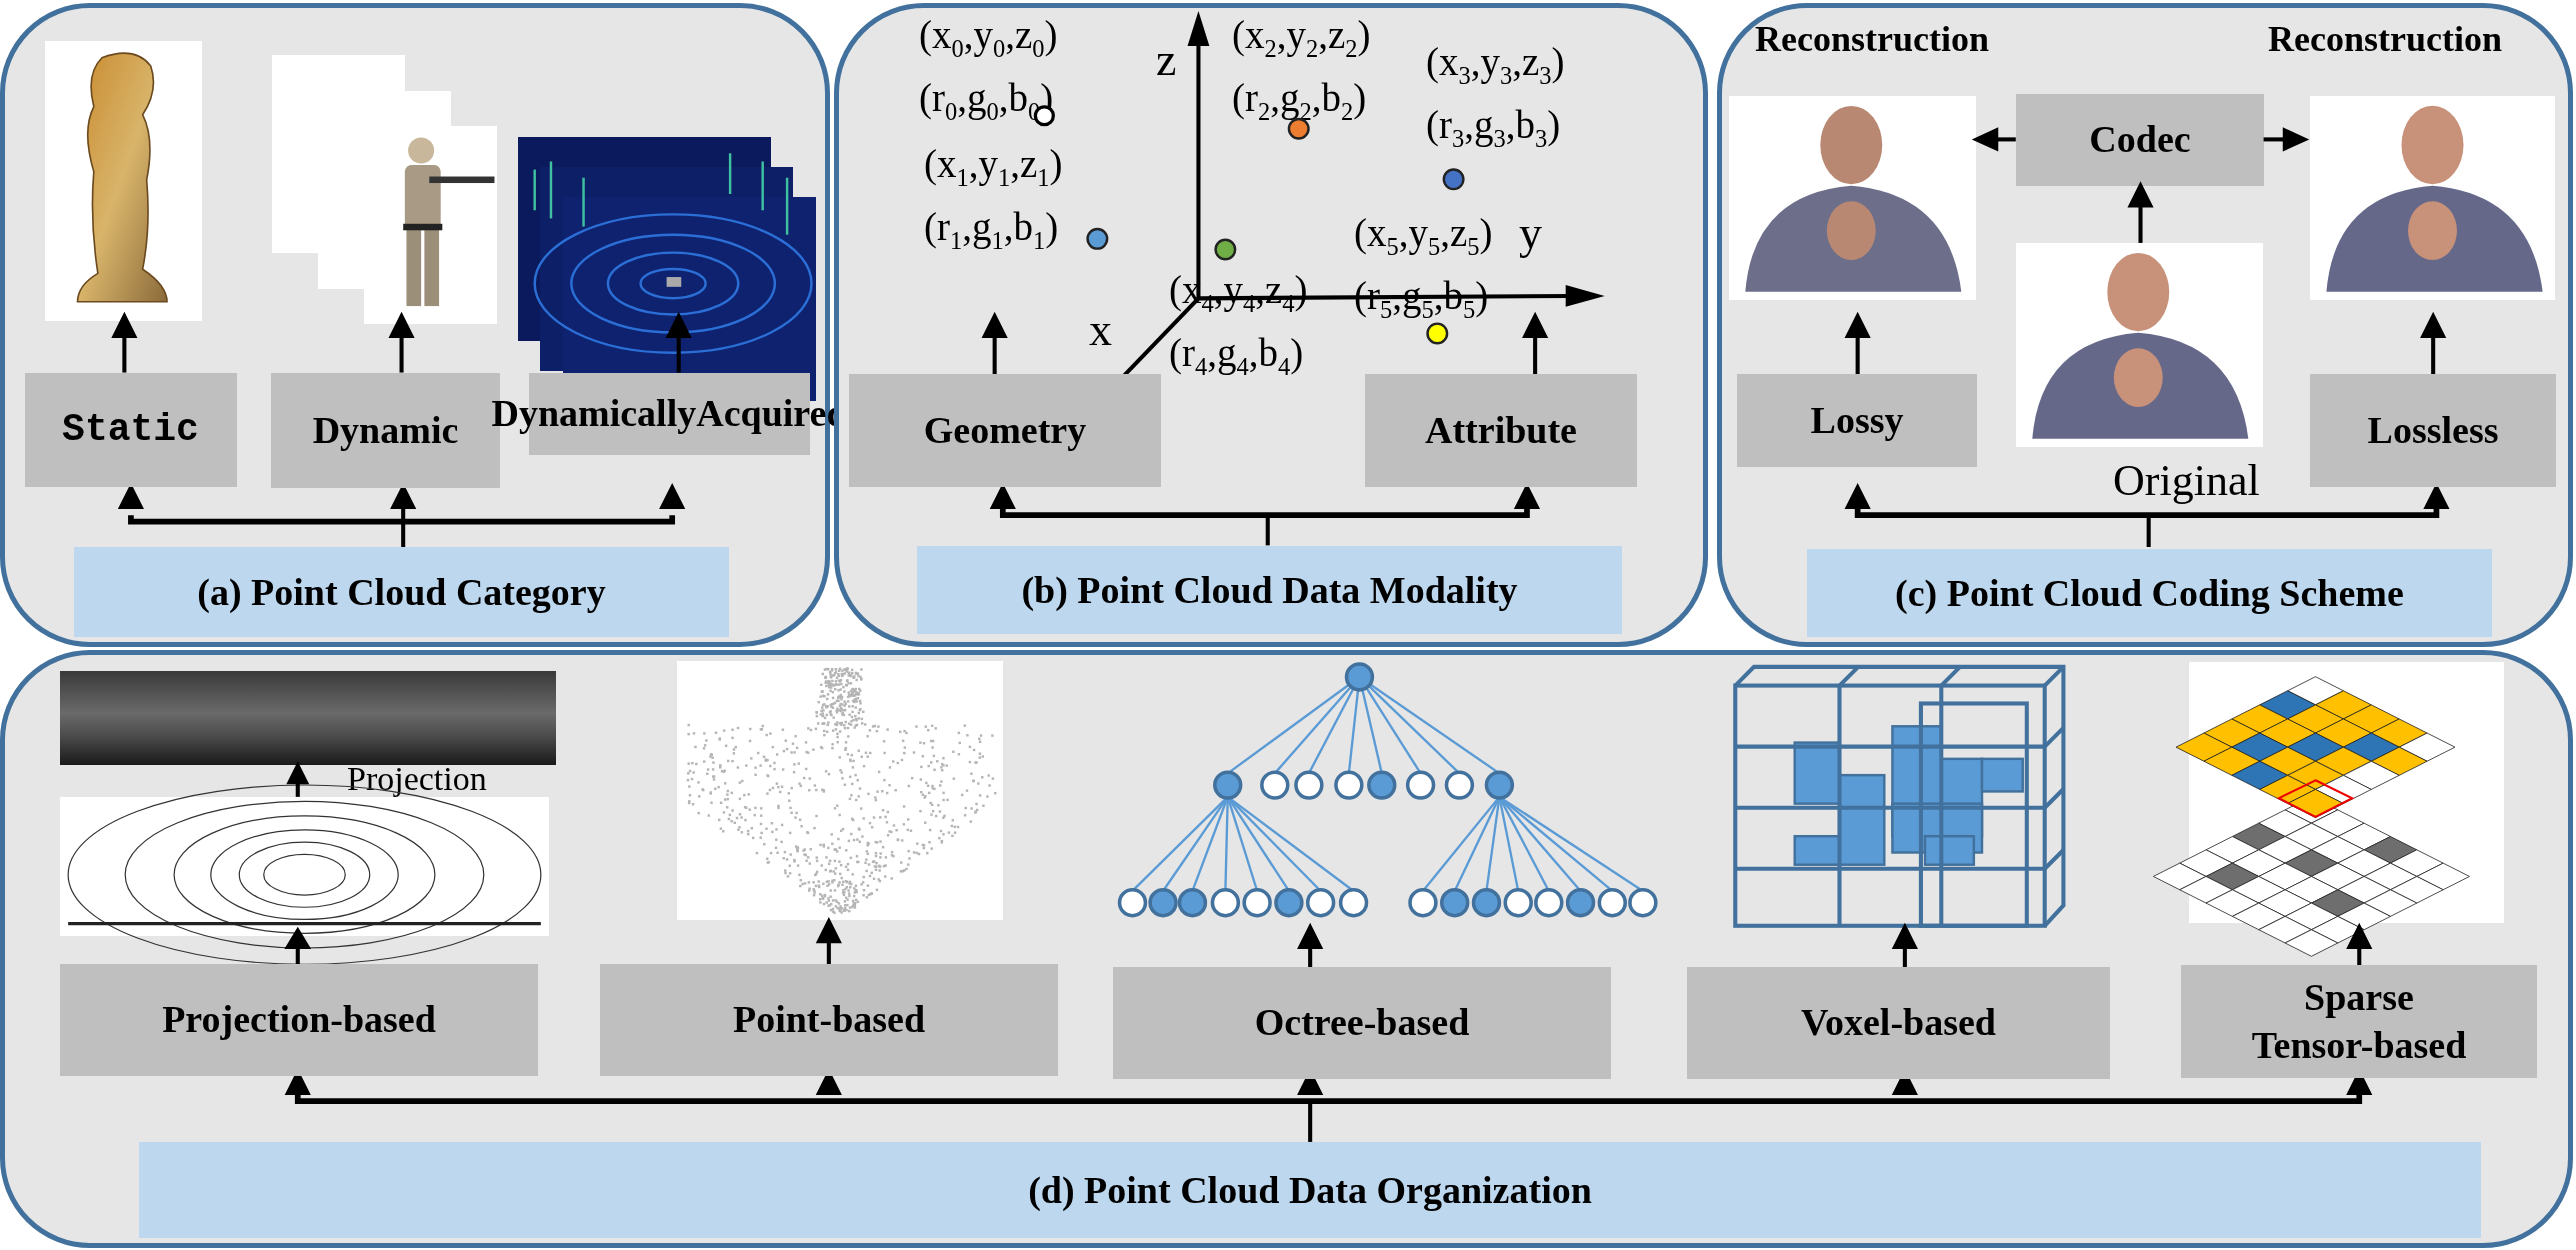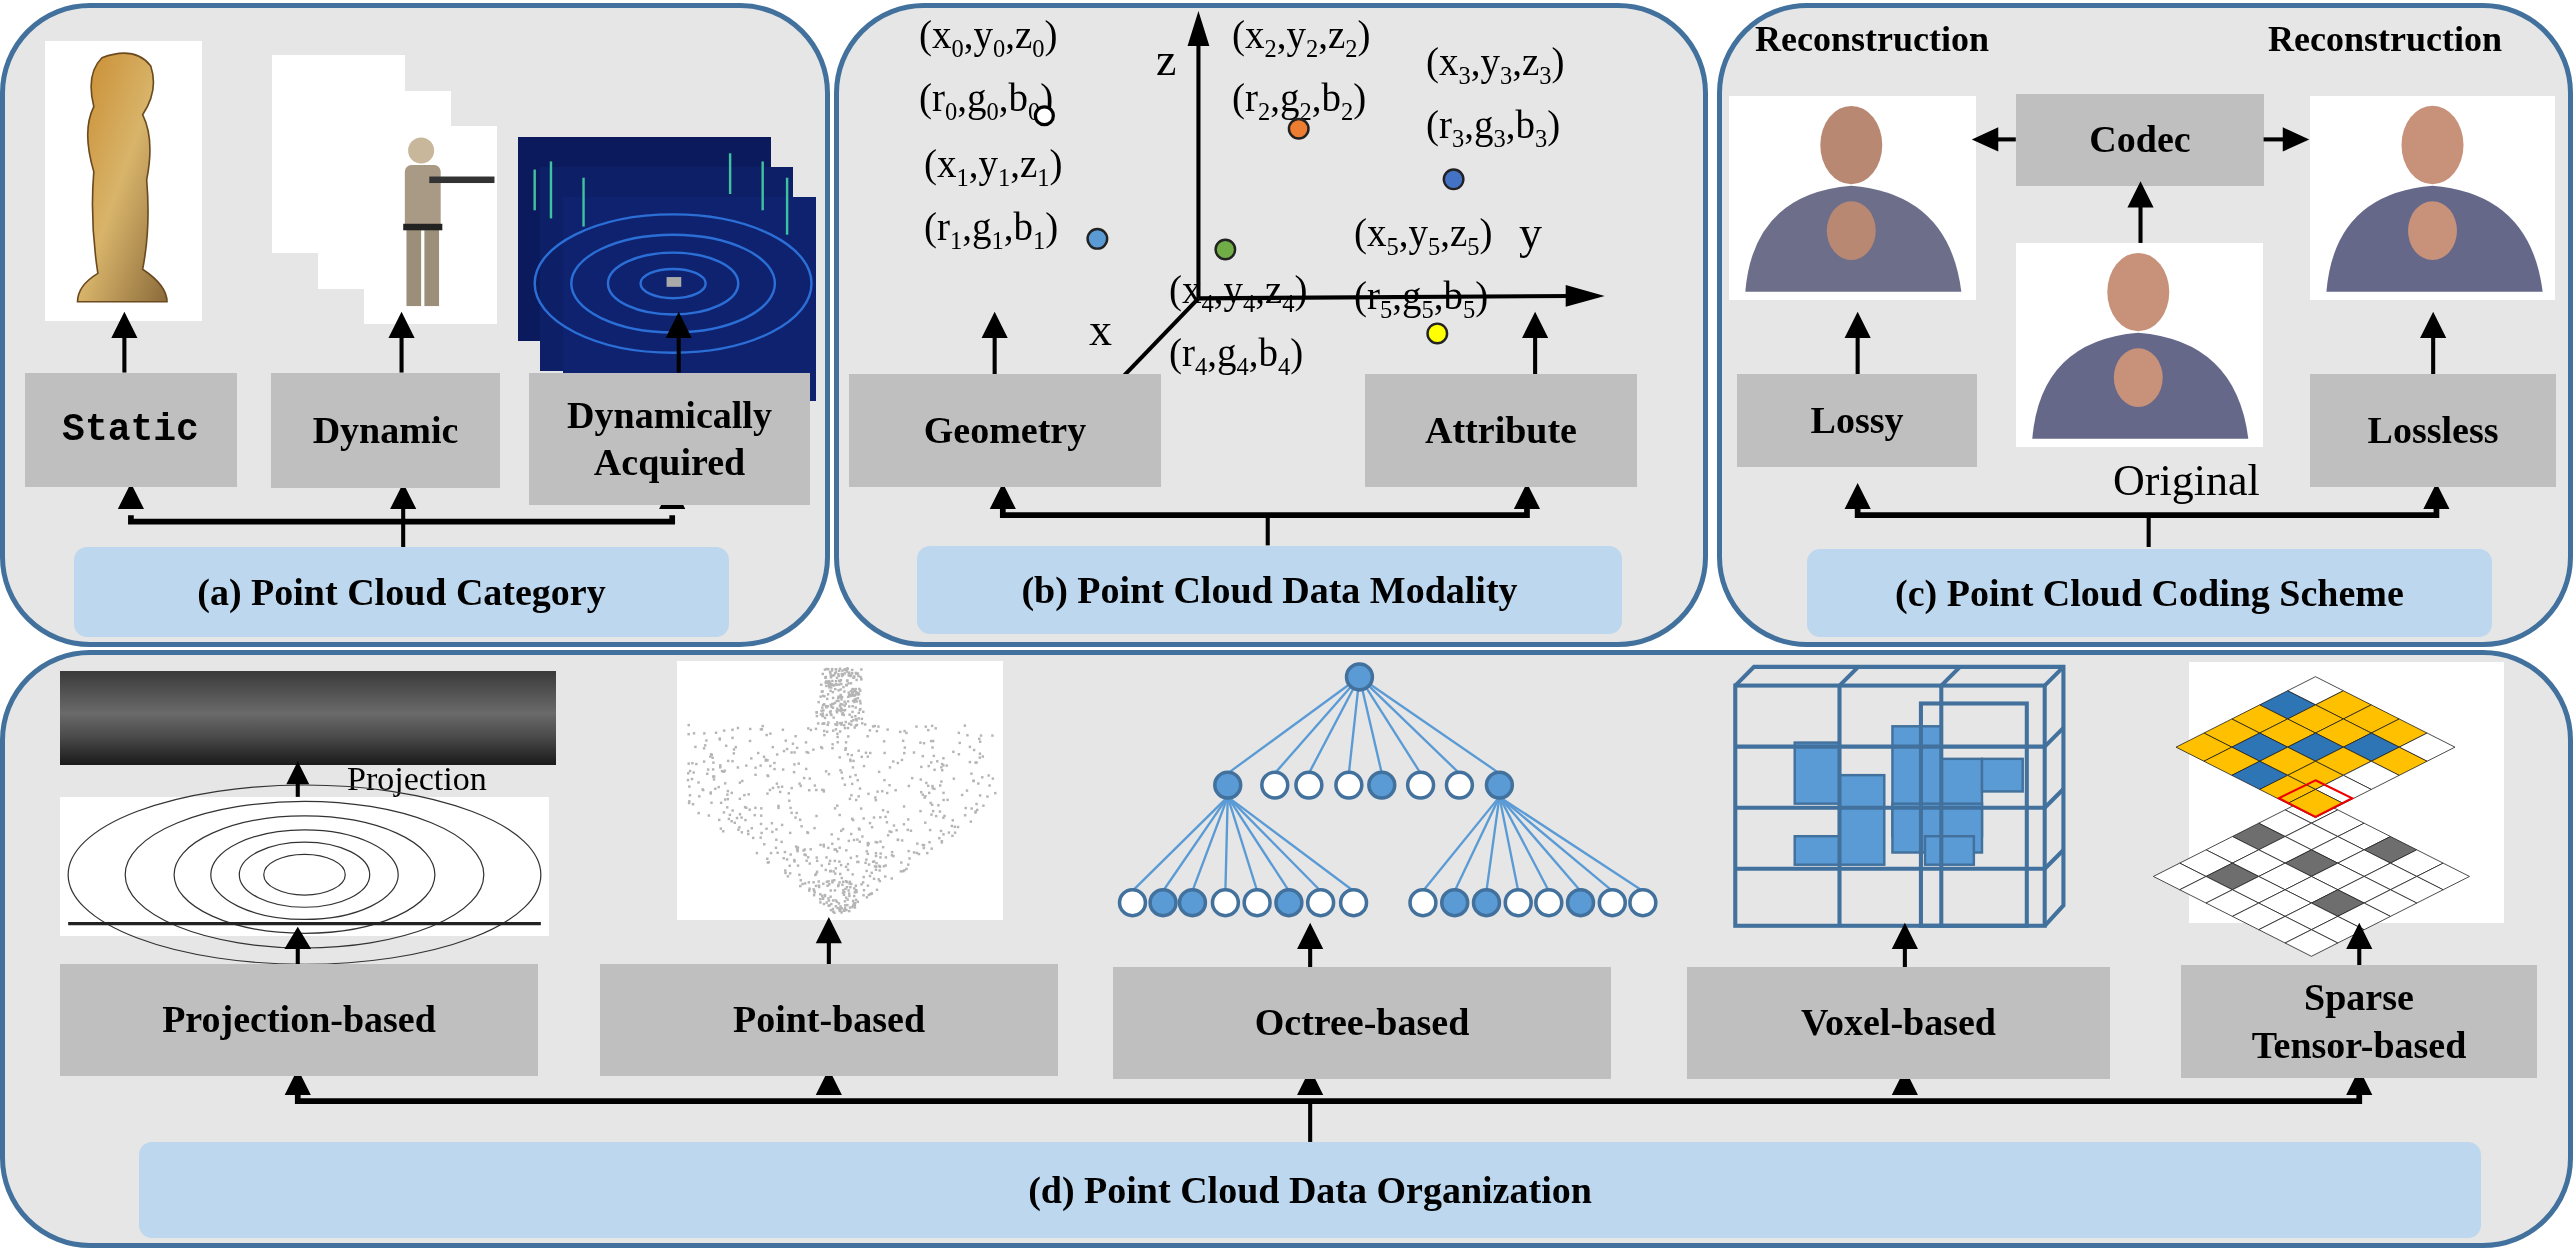--- a/index.html
+++ b/index.html
@@ -4,21 +4,21 @@
 <style>
   html, body { margin:0; padding:0; background:#ffffff; }
   body { width:2576px; height:1250px; position:relative; overflow:hidden;
          font-family:"Liberation Serif", "DejaVu Serif", serif; }
   .panel { position:absolute; background:#e6e6e6; border:5.7px solid #41719c;
            box-sizing:border-box; border-radius:90px; }
   .box { position:absolute; background:#bfbfbf; display:flex; align-items:center;
          justify-content:center; text-align:center; font-weight:bold; color:#000;
          font-size:38px; line-height:1.25; box-sizing:border-box; }
   .label { position:absolute; background:#bdd7ee; display:flex; align-items:center;
-           justify-content:center; font-weight:bold; font-size:38px; color:#000;border-radius:13px; }
+           justify-content:center; font-weight:bold; font-size:38px; color:#000; }
   .txt { position:absolute; color:#000; white-space:nowrap; }
   .coord { font-size:39px; line-height:49px; }
   .coord sub { font-size:24.5px; }
   .img-white { position:absolute; background:#ffffff; }
   svg { position:absolute; overflow:visible; }
 </style>
 </head>
 <body>
 
 <div class="panel" style="left:0px; top:3.3px; width:830px; height:644px;"></div>
@@ -87,21 +87,21 @@
     <polygon points="812,622 836,622 824,598"></polygon>
   </g>
 </svg>
 
 <div class="box" style="left:24.5px; top:373px; width:212px; height:114px;font-family:Liberation Mono, monospace;">
   <span>Static</span>
 </div>
 <div class="box" style="left:271px; top:373px; width:229px; height:115px;">
   <span>Dynamic</span>
 </div>
-<div class="box" style="left:529px; top:373px; width:281px; height:132px; flex-direction:column;">
+<div class="box" style="left:529px; top:373px; width:281px; height:82px; flex-direction:row;">
   <span>Dynamically</span>
   <span>Acquired</span>
 </div>
 <div class="label" style="left:74px; top:547px; width:655px; height:90px;">
   <span>(a) Point Cloud Category</span>
 </div>
 
 <div class="panel" style="left:834px; top:3.3px; width:874px; height:644px;"></div>
 
 <svg style="left:834px; top:0;" width="874" height="644" viewBox="0 0 1072 790">

